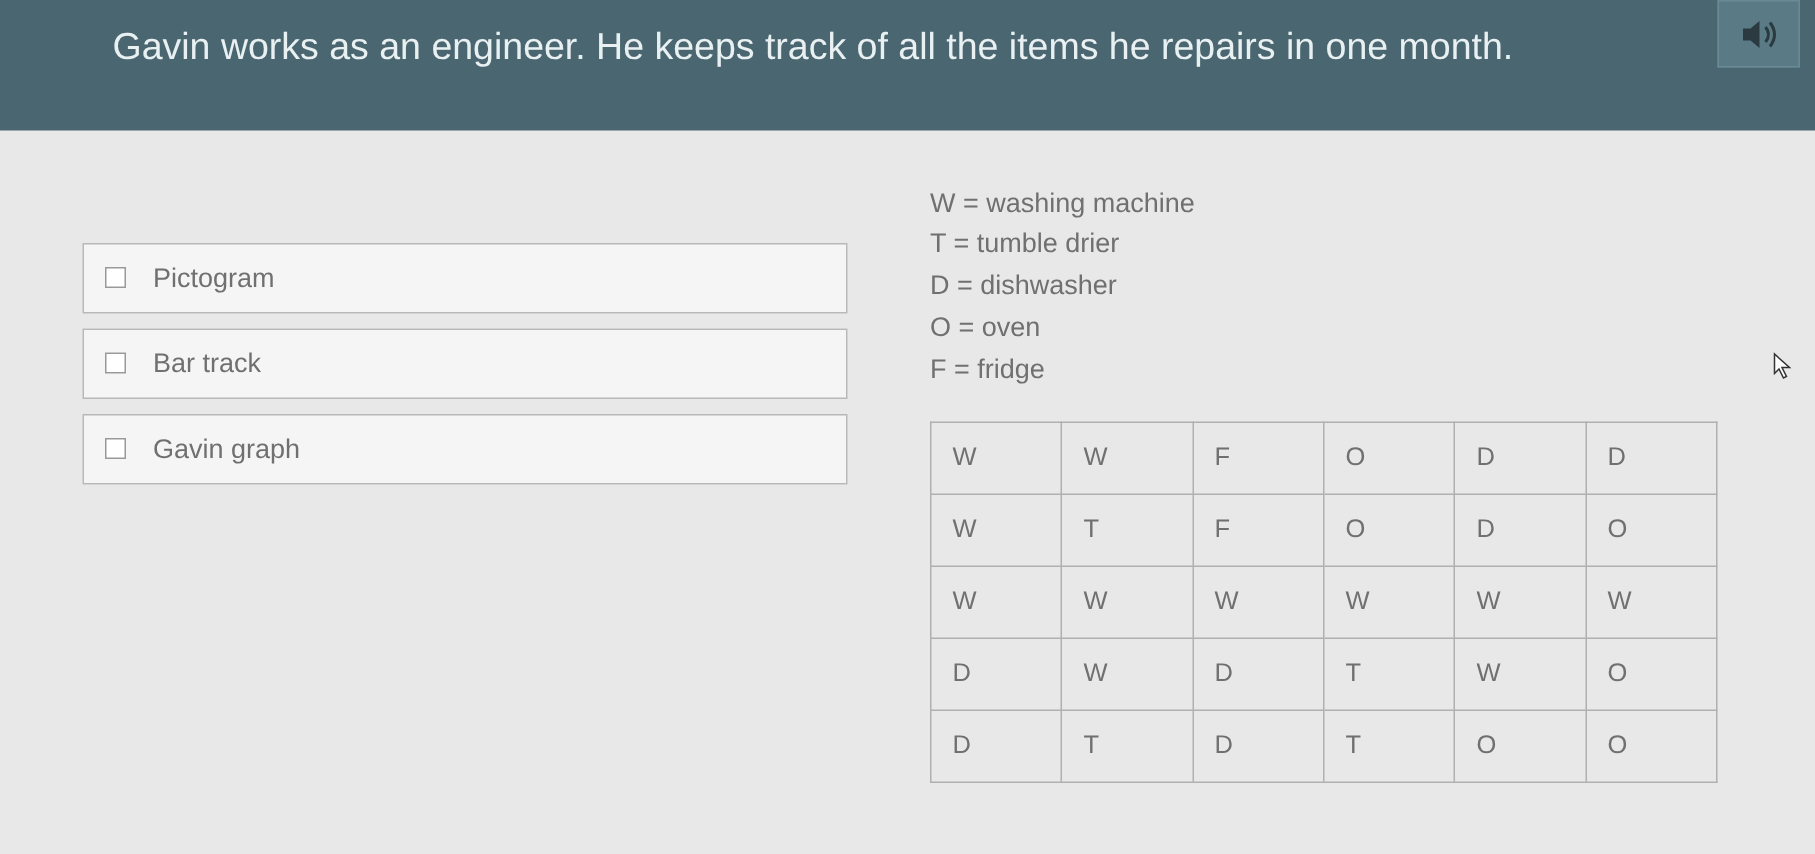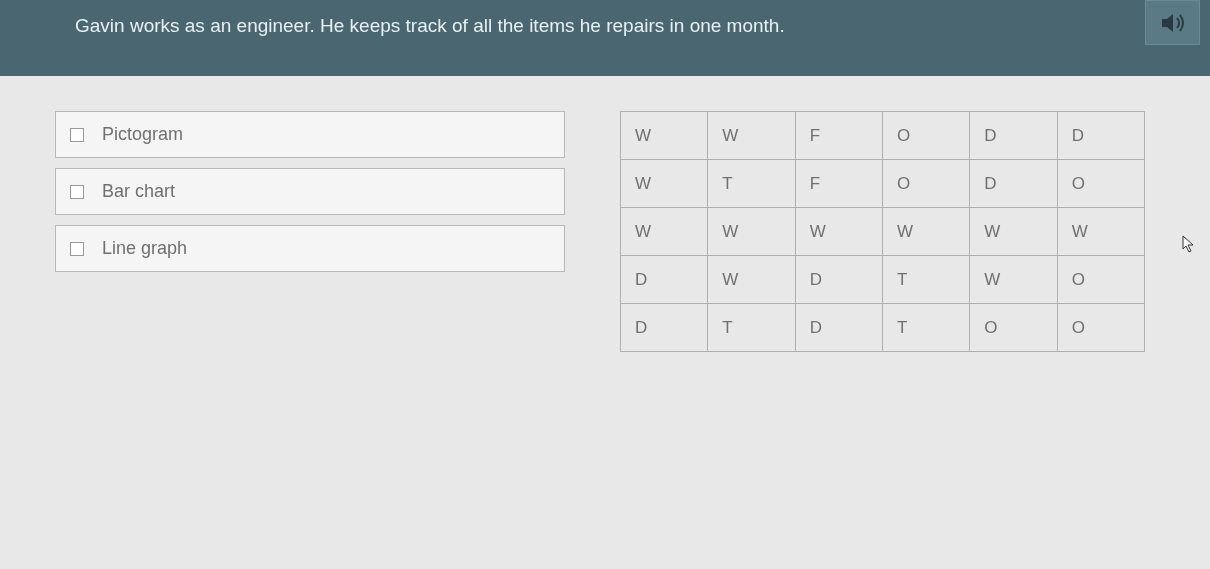--- a/index.html
+++ b/index.html
@@ -8,21 +8,21 @@
       width: 1210px;
       height: 569px;
       background: #e8e8e8;
       overflow: hidden;
       position: relative;
     }
     .header {
       background: #4a6670;
       color: #e8f0f2;
       padding: 10px 75px 24px;
-      font-size: 19px;
+      font-size: 25px;
       line-height: 1.7;
       position: relative;
     }
     .header p { margin-bottom: 10px; }
     .audio-btn {
       position: absolute;
       top: 0px;
       right: 10px;
       width: 55px;
       height: 45px;
@@ -31,21 +31,21 @@
       display: flex;
       align-items: center;
       justify-content: center;
       cursor: pointer;
     }
     .content {
       display: flex;
       padding: 35px 55px;
       gap: 55px;
     }
-    .left-col { flex: 0 0 510px; }
+    .left-col { flex: 0 0 510px; margin-top: 40px; }
     .option {
       background: #f5f5f5;
       border: 1px solid #b8b8b8;
       padding: 12px 14px;
       margin-bottom: 10px;
       display: flex;
       align-items: center;
       gap: 18px;
       cursor: pointer;
       font-size: 18px;
@@ -101,29 +101,36 @@
 </div>
 
 <div class="content">
   <div class="left-col">
     <div class="option">
       <span class="checkbox"></span>
       <span>Pictogram</span>
     </div>
     <div class="option">
       <span class="checkbox"></span>
-      <span>Bar chart</span>
+      <span>Bar track</span>
     </div>
     <div class="option">
       <span class="checkbox"></span>
-      <span>Line graph</span>
+      <span>Gavin graph</span>
     </div>
   </div>
 
   <div class="right-col">
+    <div class="legend">
+      <div>W = washing machine</div>
+      <div>T = tumble drier</div>
+      <div>D = dishwasher</div>
+      <div>O = oven</div>
+      <div>F = fridge</div>
+    </div>
     <table class="data-table">
       <tbody>
           <tr>
         <td>W</td>
         <td>W</td>
         <td>F</td>
         <td>O</td>
         <td>D</td>
         <td>D</td>
       </tr>

